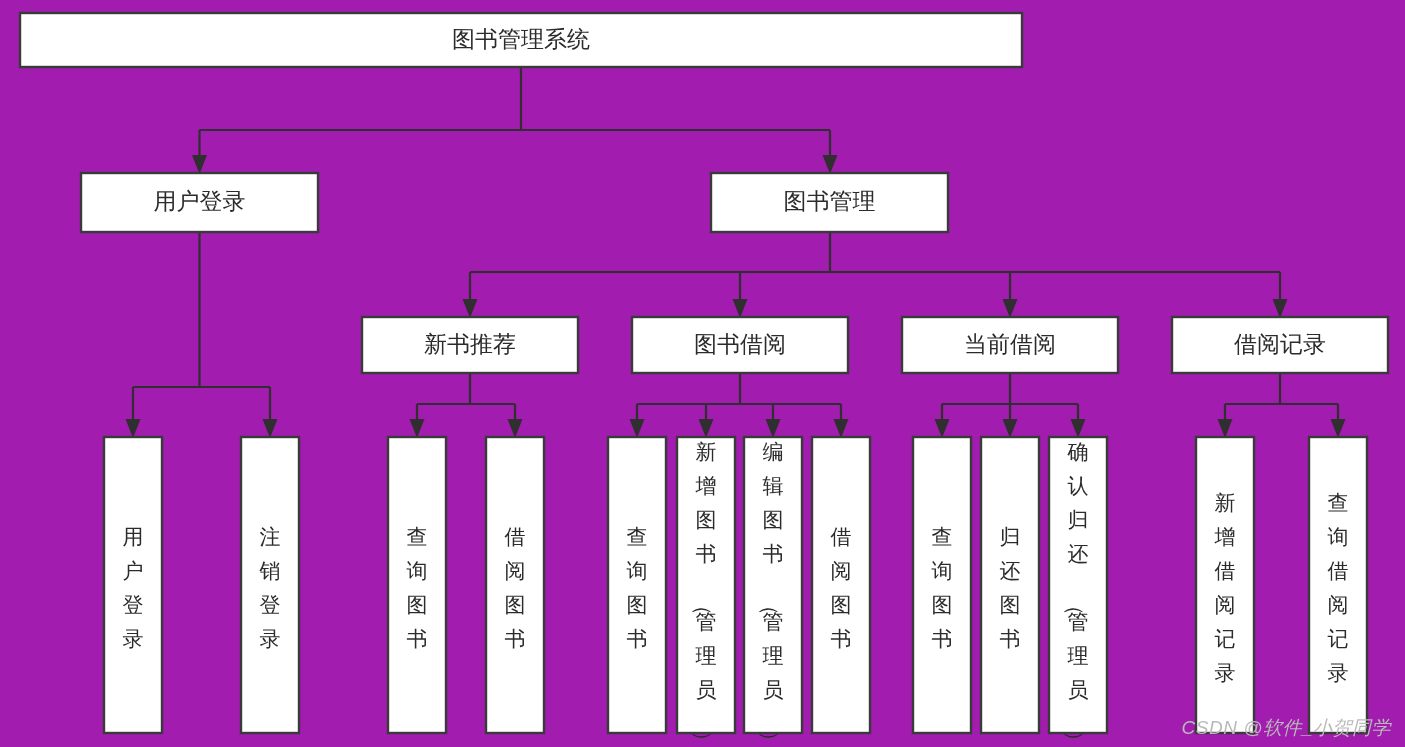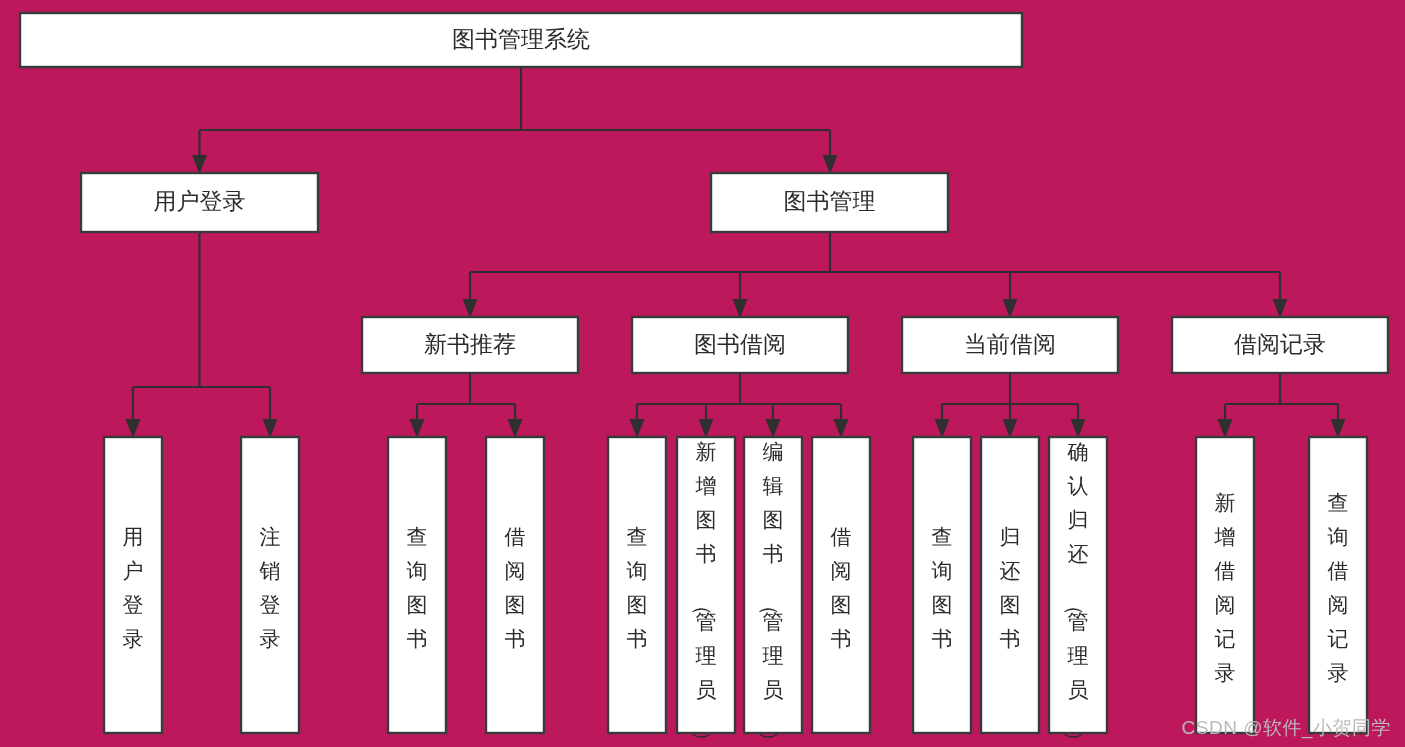--- a/index.html
+++ b/index.html
@@ -8,21 +8,21 @@
     padding: 0;
     background: #ffffff;
   }
   body {
     font-family: "Liberation Sans", "DejaVu Sans", sans-serif;
   }
   #diagram-root {
     position: relative;
     width: 1405px;
     height: 747px;
-    background: #be185d;
+    background: #a21caf;
     overflow: hidden;
   }
   svg.diagram-canvas {
     position: absolute;
     left: 0;
     top: 0;
     width: 1405px;
     height: 747px;
     display: block;
   }
@@ -57,20 +57,21 @@
   .watermark {
     position: absolute;
     right: 14px;
     bottom: 6px;
     font-family: "Liberation Sans", "DejaVu Sans", sans-serif;
     font-size: 19px;
     color: #b9b9b9;
     letter-spacing: 0.5px;
     white-space: nowrap;
     pointer-events: none;
+    font-style: italic;
   }
 </style>
 </head>
 <body>
 
 <div id="diagram-root">
 
   <svg class="diagram-canvas" viewBox="0 0 1405 747" xmlns="http://www.w3.org/2000/svg">
 
     <defs>

